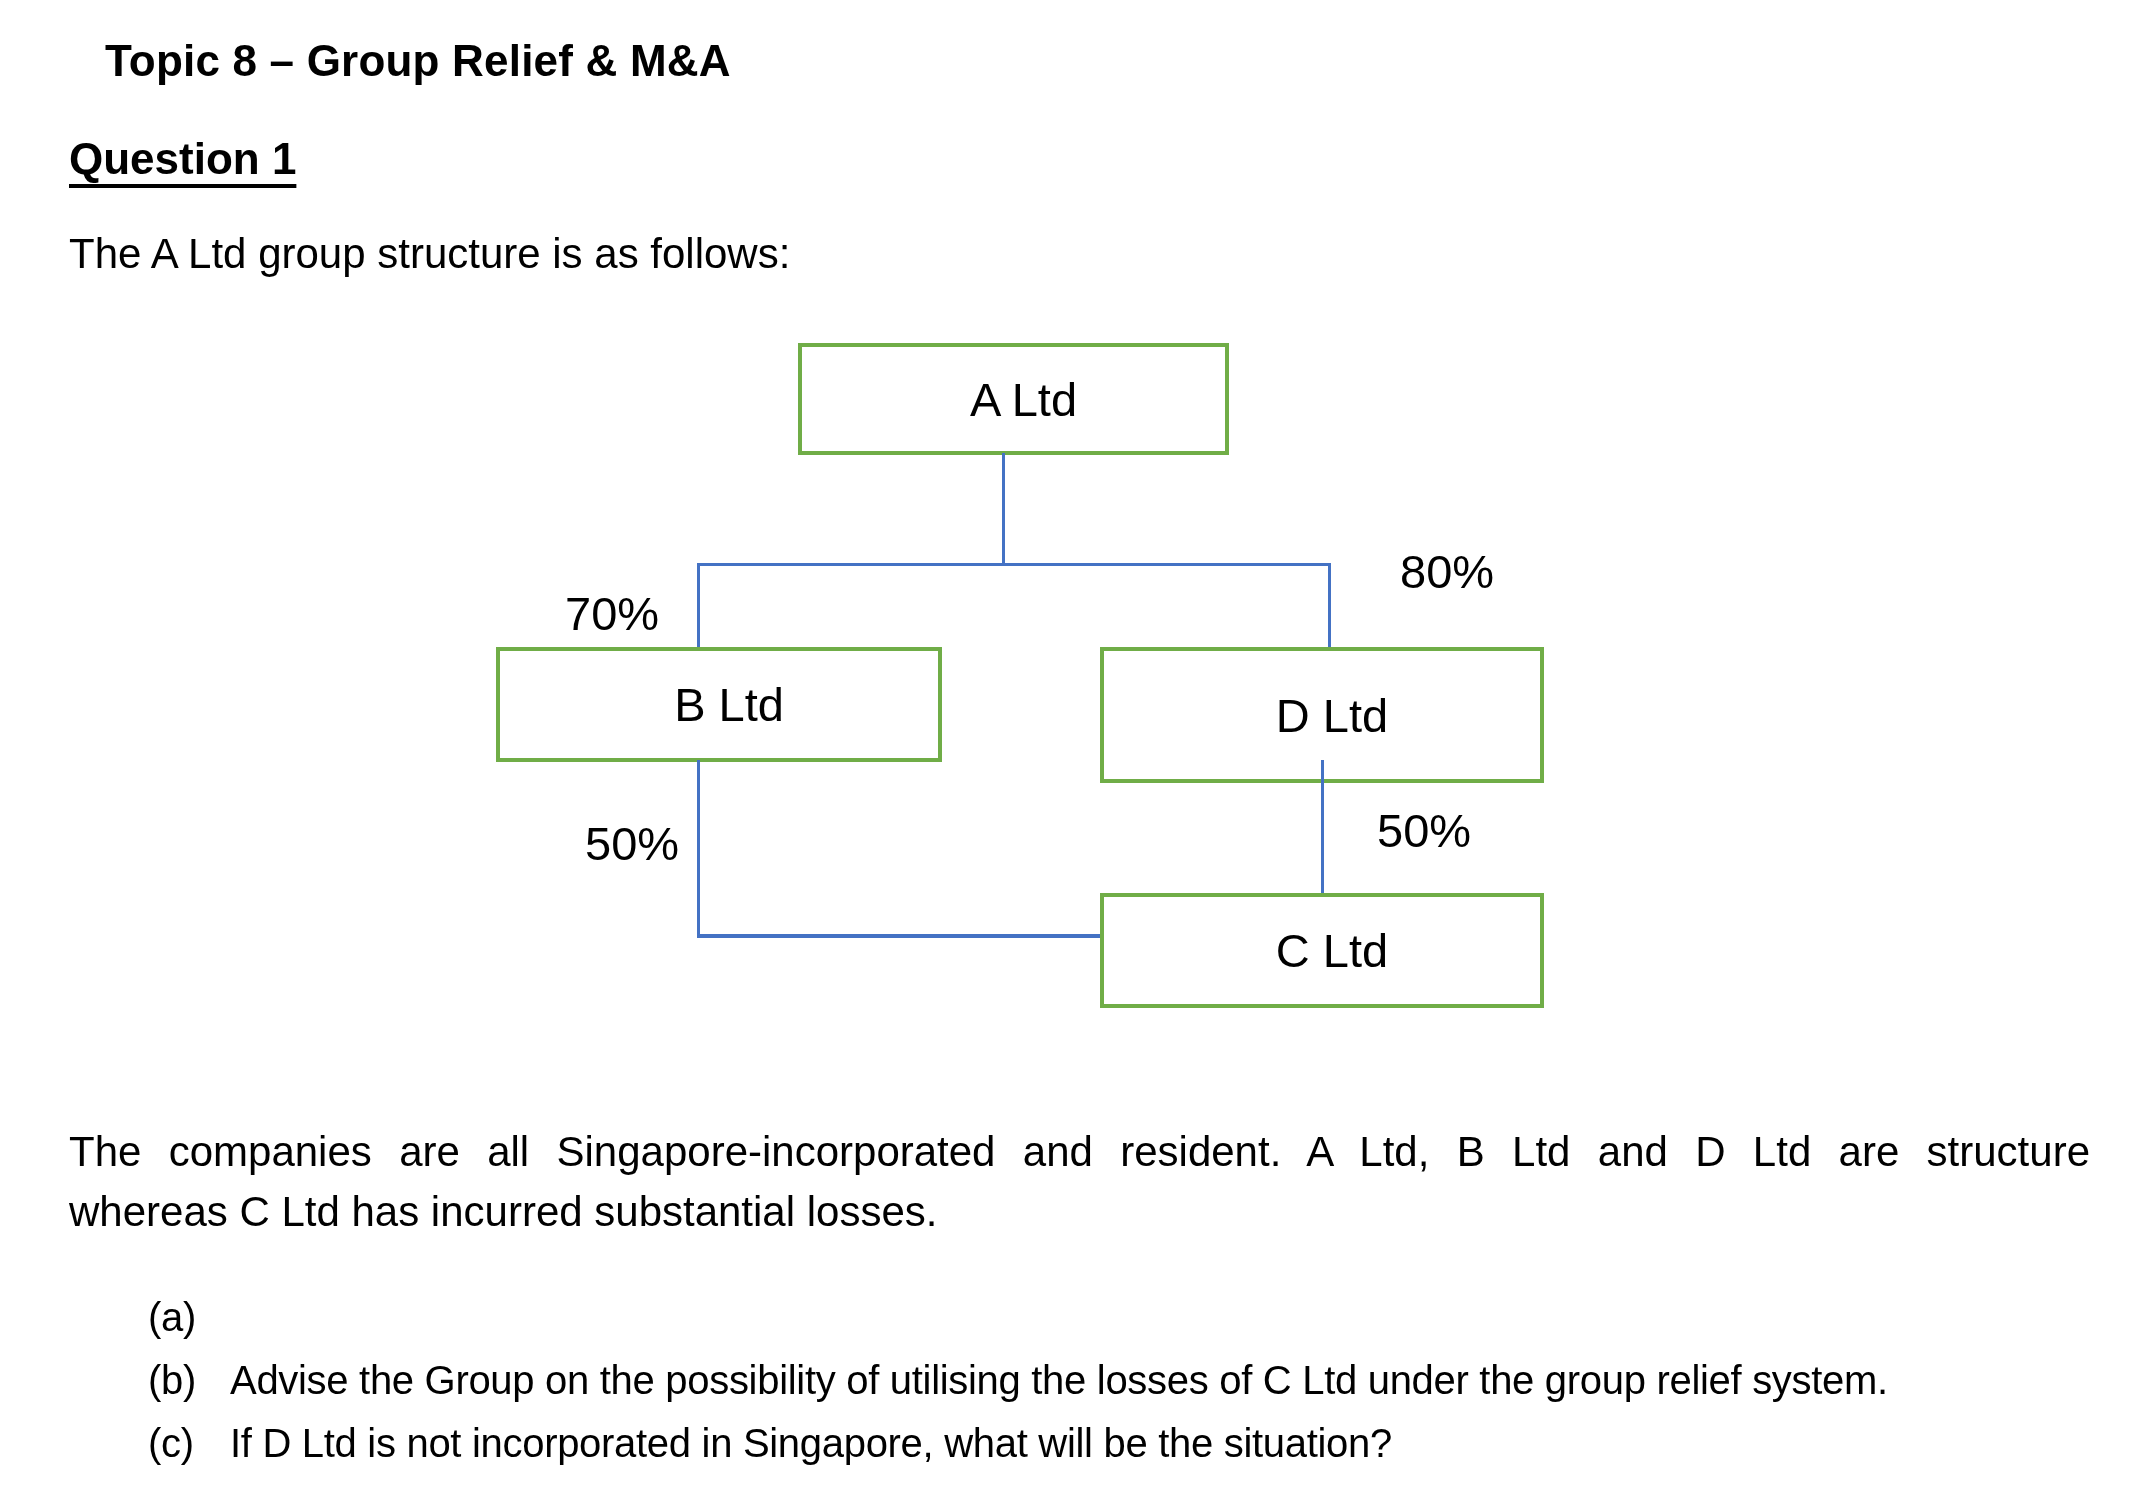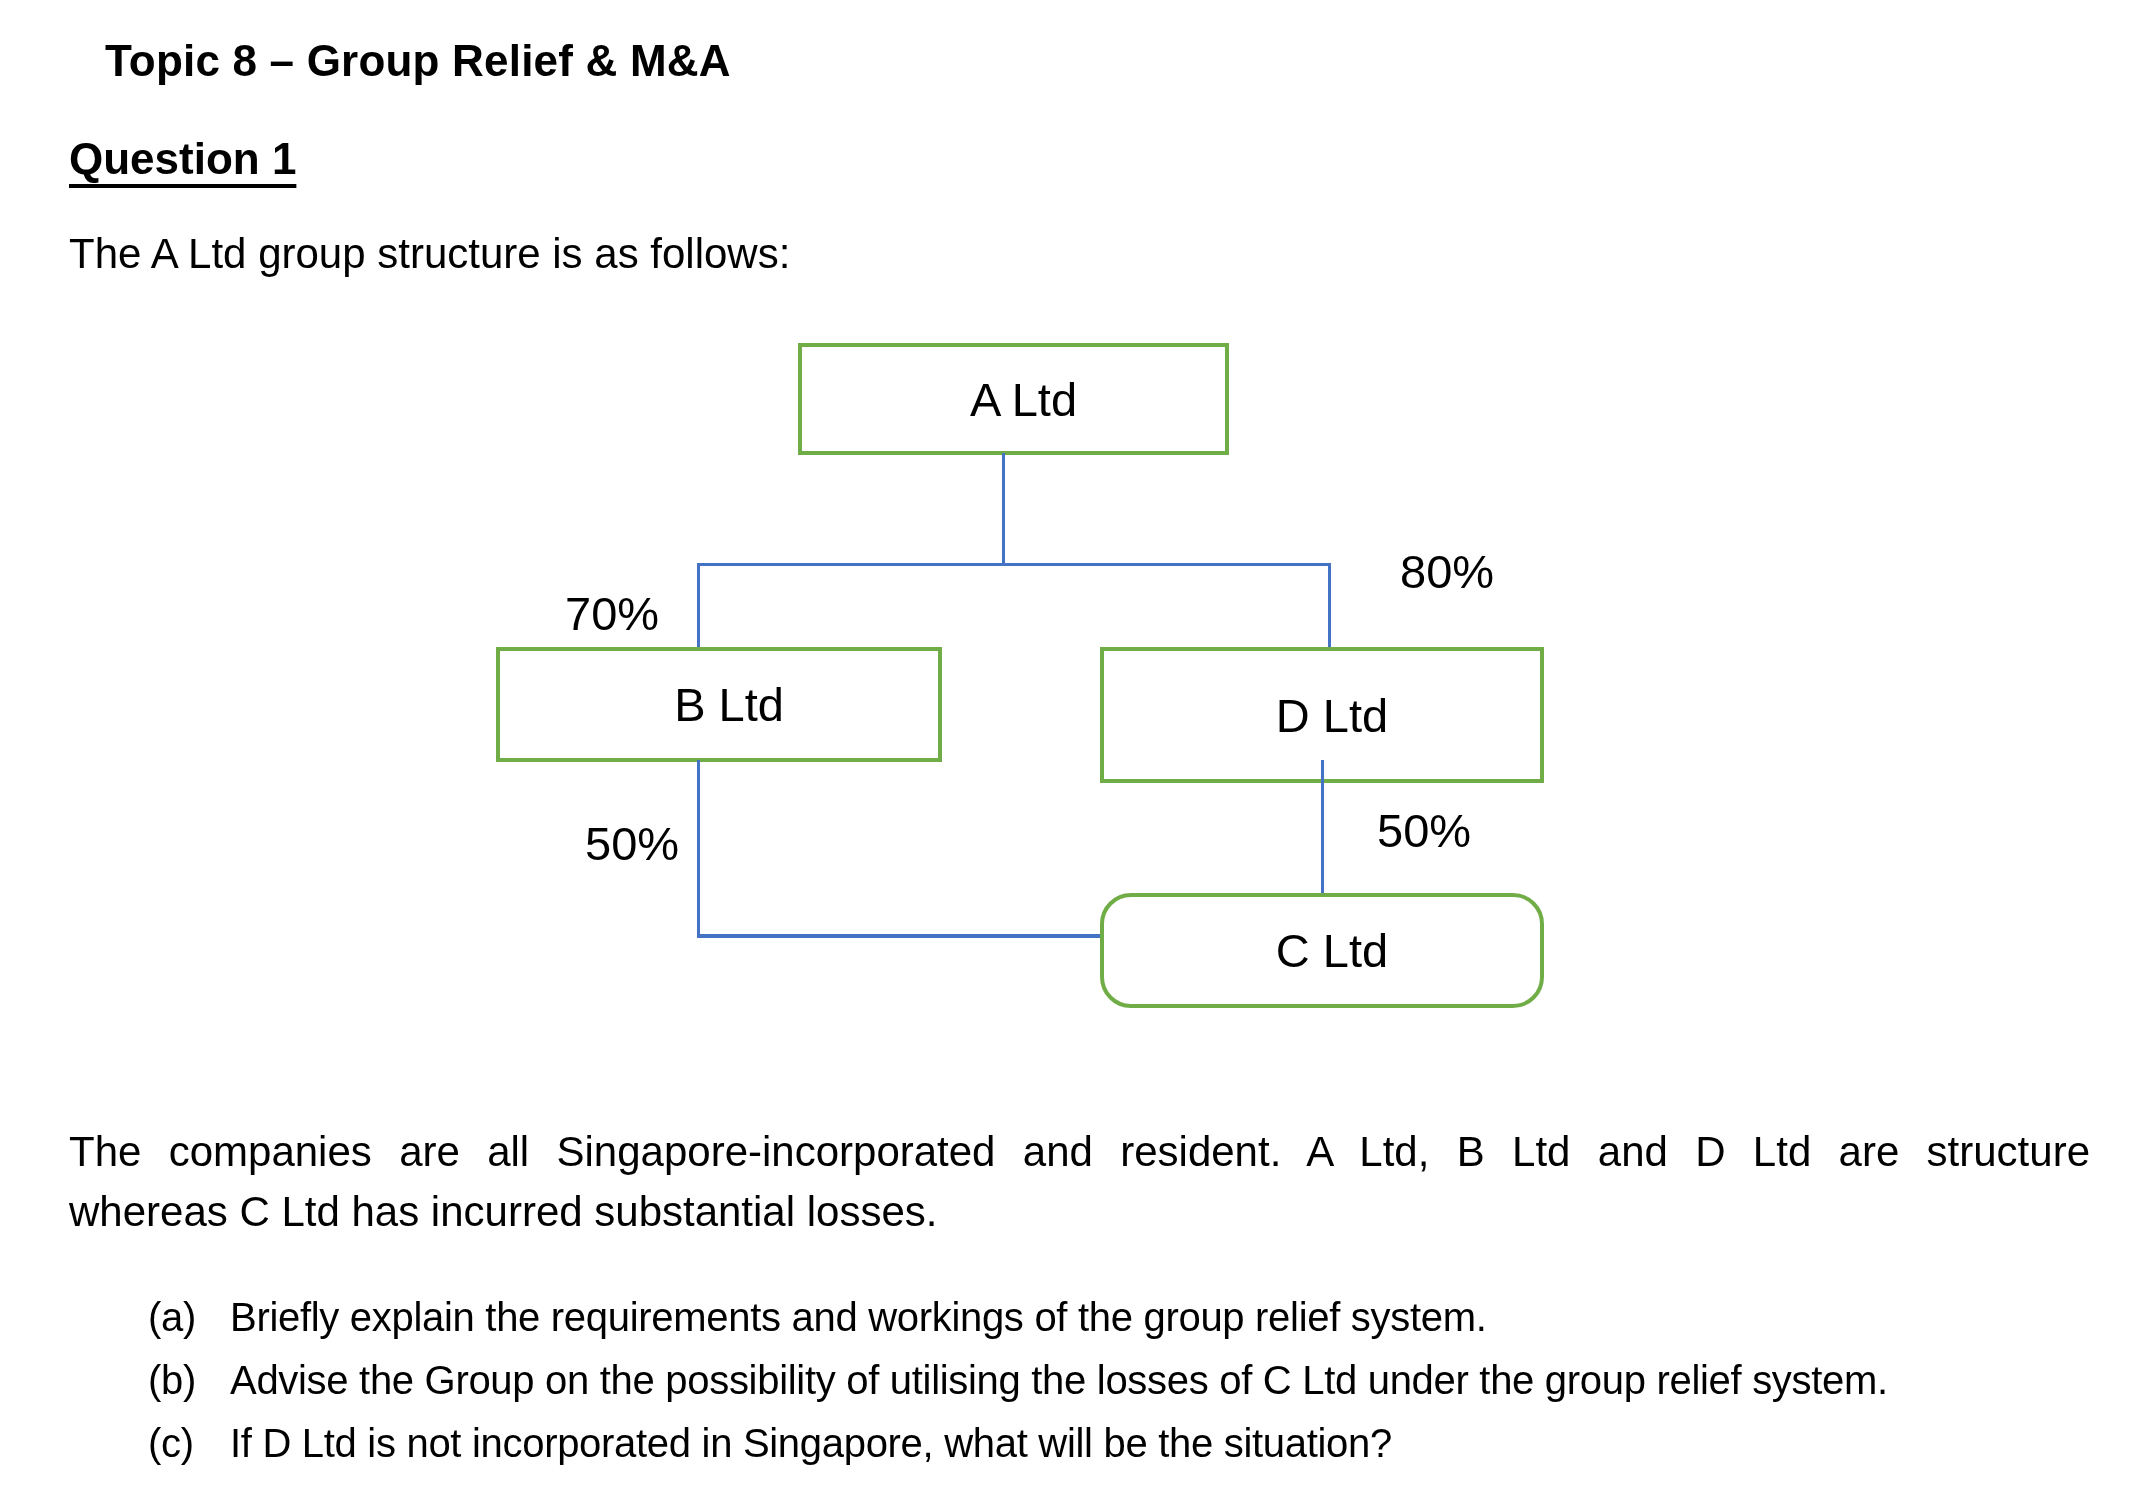--- a/index.html
+++ b/index.html
@@ -41,21 +41,21 @@
     position: absolute;
     background: #ffffff;
     border: 4px solid #70ad47;
     display: flex; align-items: center; justify-content: center;
     font-size: 47px;
     padding-left: 20px;
   }
   .node-a { left: 798px;  top: 3px;   width: 431px; height: 112px; }
   .node-b { left: 496px;  top: 307px; width: 446px; height: 115px; }
   .node-d { left: 1100px; top: 307px; width: 444px; height: 136px; }
-  .node-c { left: 1100px; top: 553px; width: 444px; height: 115px; border-radius: 31px; }
+  .node-c { left: 1100px; top: 553px; width: 444px; height: 115px; }
 
   .line { position: absolute; background: #4472c4; }
   .l-a-drop      { left: 1002px; top: 113px; width: 3px;   height: 110px; }
   .l-h-top       { left: 697px;  top: 223px; width: 634px; height: 3px;  }
   .l-b-drop-top  { left: 697px;  top: 223px; width: 3px;   height: 86px; }
   .l-d-drop-top  { left: 1328px; top: 223px; width: 3px;   height: 86px; }
   .l-b-drop-bot  { left: 697px;  top: 420px; width: 3px;   height: 177px; }
   .l-bc-h        { left: 697px;  top: 594px; width: 406px; height: 4px;  }
   .l-d-drop-bot  { left: 1321px; top: 420px; width: 3px;   height: 135px; }
 
@@ -126,21 +126,20 @@
 </div>
 
 <div class="abs body-paragraph">
   <div class="body-line-1">The companies are all Singapore-incorporated and resident. A Ltd, B Ltd and D Ltd are structure</div>
   <div class="body-line-2">whereas C Ltd has incurred substantial losses.</div>
 </div>
 
 <div class="abs question-list">
   <div class="q-item">
     <span class="q-marker">(a)</span>
-    <span class="q-text">Briefly explain the requirements and workings of the group relief system.</span>
   </div>
   <div class="q-item">
     <span class="q-marker">(b)</span>
     <span class="q-text">Advise the Group on the possibility of utilising the losses of C Ltd under the group relief system.</span>
   </div>
   <div class="q-item">
     <span class="q-marker">(c)</span>
     <span class="q-text">If D Ltd is not incorporated in Singapore, what will be the situation?</span>
   </div>
 </div>

